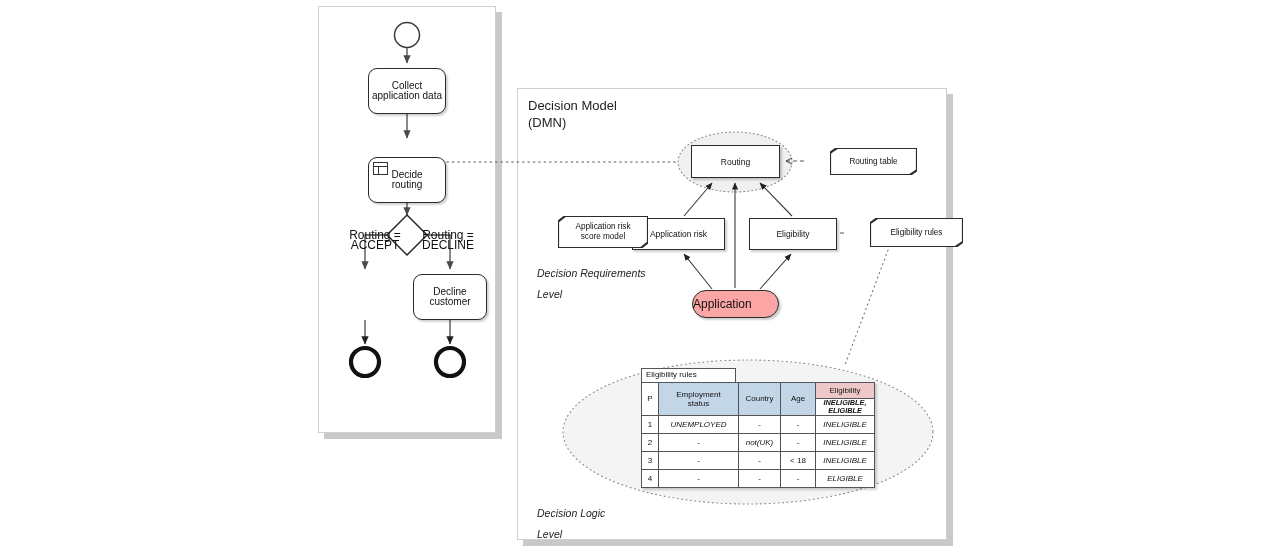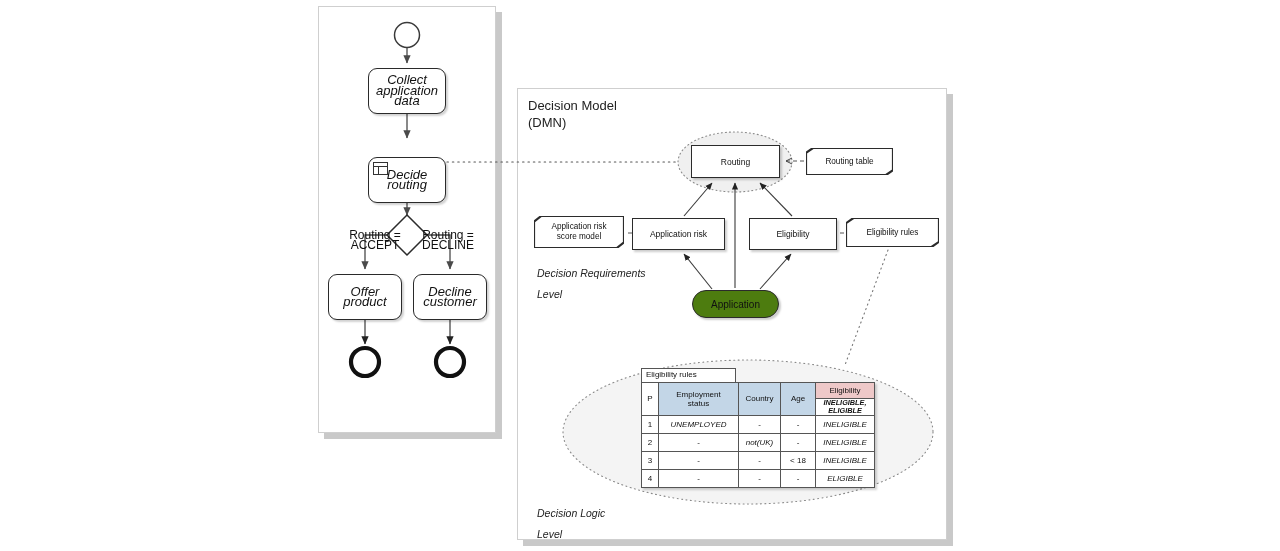--- a/index.html
+++ b/index.html
@@ -23,22 +23,22 @@
   #drl-label{left:537px;top:263px;}
   #dll-label{left:537px;top:503px;}
 
   
   svg.overlay{position:absolute;left:0;top:0;width:1280px;height:551px;
               pointer-events:none;overflow:visible;}
 
   
   .node{position:absolute;box-sizing:border-box;display:flex;align-items:center;
         justify-content:center;text-align:center;background:#fff;}
-  .task{border:1.6px solid #2a2a2a;border-radius:9px;font-size:13px;line-height:10.5px;
-        color:#111;white-space:pre-line;box-shadow:2px 2px 2px rgba(0,0,0,.18);font-style:italic;}
+  .task{border:1.6px solid #2a2a2a;border-radius:9px;font-size:10px;line-height:10.5px;
+        color:#111;white-space:pre-line;box-shadow:2px 2px 2px rgba(0,0,0,.18);}
   #task-collect{left:368px;top:68px;width:78px;height:46px;}
   #task-decide{left:368px;top:143px;width:78px;height:46px;margin-top:14px;}
   #task-offer{left:328px;top:274px;width:74px;height:46px;}
   #task-decline{left:413px;top:274px;width:74px;height:46px;}
 
   .dt-icon{position:absolute;left:4px;top:4px;width:13px;height:11px;
            border:1px solid #333;background:#fff;}
   .dt-icon:before{content:"";position:absolute;left:0;top:3px;width:13px;height:1px;background:#333;}
   .dt-icon:after{content:"";position:absolute;left:4px;top:3px;width:1px;height:8px;background:#333;}
 
@@ -46,30 +46,30 @@
   .decision{position:absolute;box-sizing:border-box;background:#fff;
             border:1.7px solid #2b2b2b;display:flex;align-items:center;
             justify-content:center;text-align:center;font-size:8.5px;color:#111;
             box-shadow:2px 2px 2px rgba(0,0,0,.2);}
   #dec-routing{left:691px;top:145px;width:89px;height:33px;}
   #dec-apprisk{left:632px;top:218px;width:93px;height:32px;}
   #dec-elig{left:749px;top:218px;width:88px;height:32px;}
 
   .ksource{position:absolute;box-sizing:border-box;display:flex;align-items:center;
            justify-content:center;text-align:center;font-size:8.2px;line-height:10px;
-           color:#111;white-space:pre-line;}
+           color:#111;white-space:pre-line;margin-left:24px;}
   #ks-routingtable{left:806px;top:148px;width:87px;height:27px;}
   #ks-riskmodel{left:534px;top:216px;width:90px;height:32px;}
   #ks-eligrules{left:846px;top:218px;width:93px;height:29px;}
   .ksource .ks-label{position:relative;z-index:2;padding:0 4px;}
   .ksource svg{position:absolute;left:0;top:0;width:100%;height:100%;z-index:1;}
 
   #input-application{position:absolute;left:692px;top:290px;width:87px;height:28px;
-        box-sizing:border-box;border:1.6px solid #2b2b2b;border-radius:16px;background:#4d7c0f;
-        display:flex;align-items:center;justify-content:center;font-size:10px;color:#111;
+        box-sizing:border-box;border:1.6px solid #2b2b2b;border-radius:16px;background:#fca5a5;
+        display:flex;align-items:center;justify-content:flex-start;font-size:12px;color:#111;
         box-shadow:2px 2px 2px rgba(0,0,0,.2);}
 
   .edge-label{position:absolute;font-size:12px;line-height:10px;color:#111;
               text-align:center;white-space:pre-line;margin-top:14px;}
   #lbl-accept{left:345px;top:216px;width:60px;}
   #lbl-decline{left:418px;top:216px;width:60px;}
 
   
   #dtable-wrap{position:absolute;left:641px;top:368px;}
   #dtable-caption{box-sizing:border-box;width:95px;height:14px;border:1px solid #555;
@@ -159,24 +159,20 @@
     <span>Collect
 application data</span>
   </div>
 
   <div class="node task" id="task-decide">
     <span class="dt-icon"></span>
     <span>Decide
 routing</span>
   </div>
 
-  <div class="node task" id="task-offer">
-    <span>Offer
-product</span>
-  </div>
 
   <div class="node task" id="task-decline">
     <span>Decline
 customer</span>
   </div>
 
   <div class="edge-label" id="lbl-accept">Routing =
 ACCEPT</div>
   <div class="edge-label" id="lbl-decline">Routing =
 DECLINE</div>

